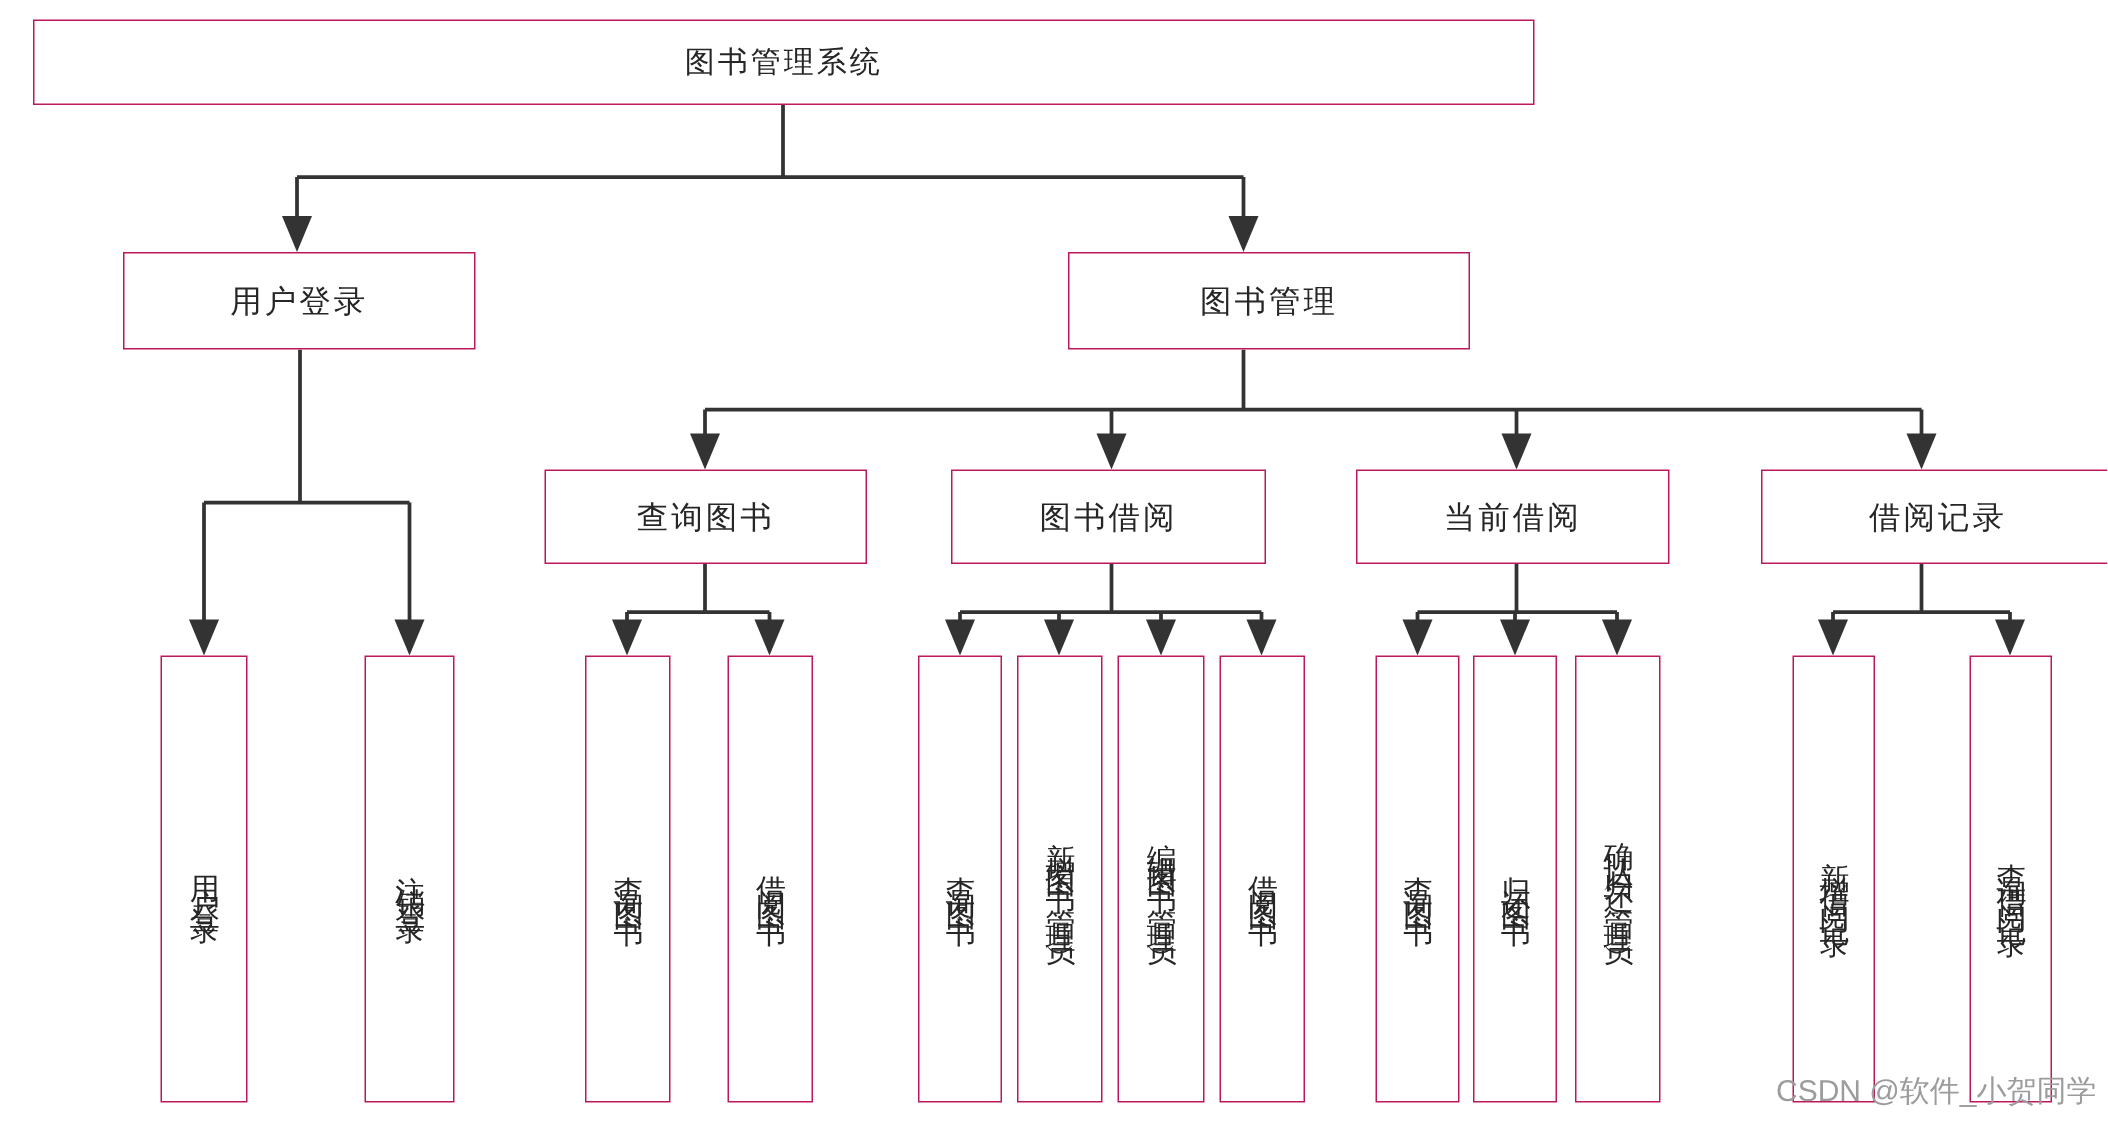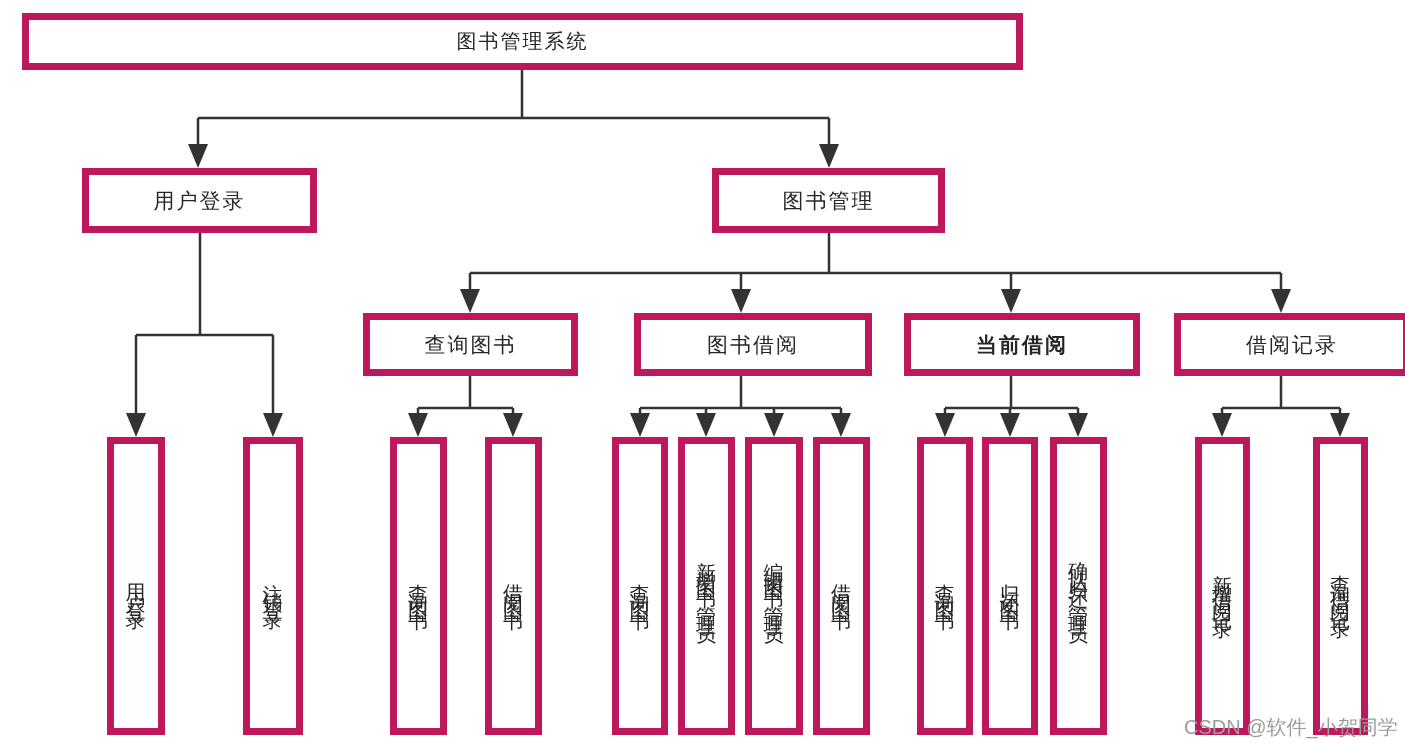--- a/index.html
+++ b/index.html
@@ -13,21 +13,21 @@
   }
   #wires {
     position: absolute;
     left: 0; top: 0;
     width: 1405px; height: 747px;
     z-index: 0;
   }
   .node {
     position: absolute;
     box-sizing: border-box;
-    border: 7px solid #be185d;
+    border: 1px solid #be185d;
     background: #ffffff;
     display: flex;
     align-items: center;
     justify-content: center;
     z-index: 1;
   }
   .hlabel {
     font-size: 21px;
     color: #262626;
     letter-spacing: 2px;
@@ -100,31 +100,31 @@
       </g>
     </svg>
 
   <div class="node" style="left:22px; top:13px; width:1001px; height:57px;">
     <span class="hlabel root-label">图书管理系统</span>
   </div>
 
   <div class="node" style="left:82px; top:168px; width:235px; height:65px;">
     <span class="hlabel">用户登录</span>
   </div>
-  <div class="node" style="left:712px; top:168px; width:233px; height:65px;">
+  <div class="node" style="left:712px; top:168px; width:268px; height:65px;">
     <span class="hlabel">图书管理</span>
   </div>
 
   <div class="node" style="left:363px; top:313px; width:215px; height:63px;">
     <span class="hlabel">查询图书</span>
   </div>
-  <div class="node" style="left:634px; top:313px; width:238px; height:63px;">
+  <div class="node" style="left:634px; top:313px; width:210px; height:63px;">
     <span class="hlabel">图书借阅</span>
   </div>
-  <div class="node" style="left:904px; top:313px; width:236px; height:63px;font-weight:bold;">
+  <div class="node" style="left:904px; top:313px; width:209px; height:63px;">
     <span class="hlabel">当前借阅</span>
   </div>
   <div class="node" style="left:1174px; top:313px; width:236px; height:63px;">
     <span class="hlabel">借阅记录</span>
   </div>
 
   <div class="node" style="left:107px; top:437px; width:58px; height:298px;">
     <span class="vlabel">用户登录</span>
   </div>
   <div class="node" style="left:243px; top:437px; width:60px; height:298px;">

